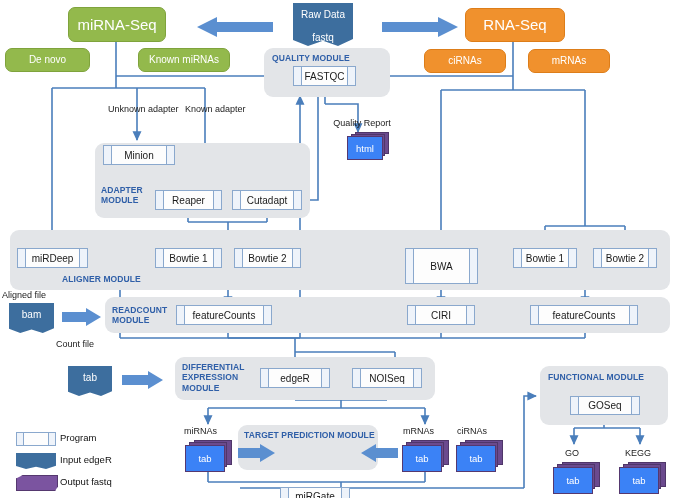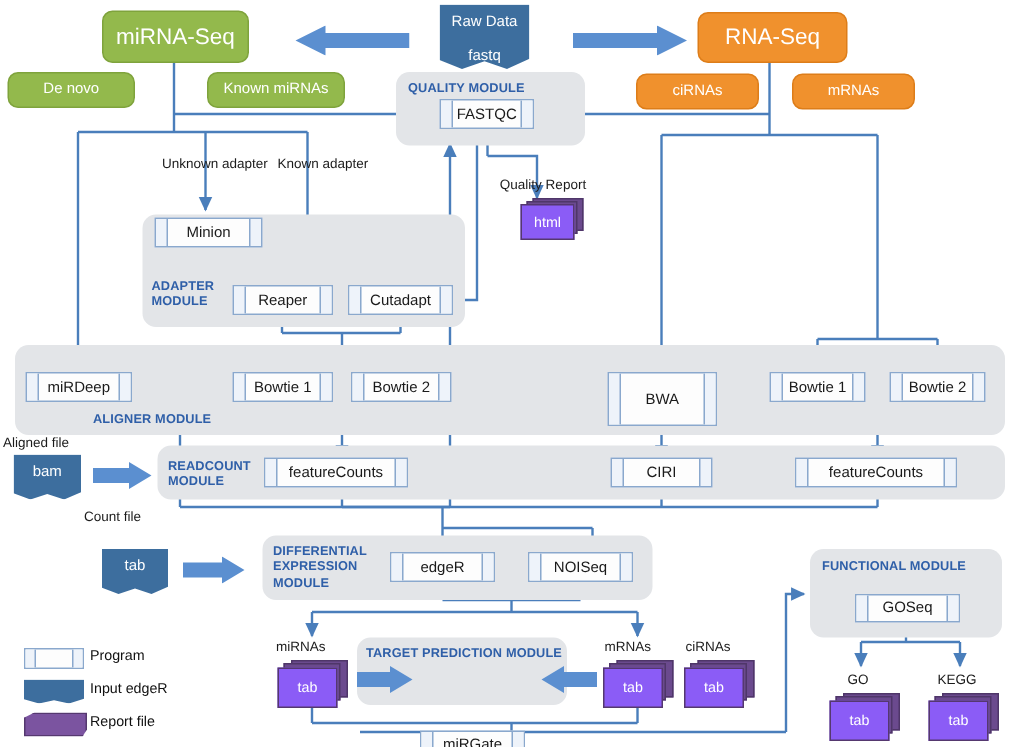--- a/index.html
+++ b/index.html
@@ -34,21 +34,21 @@
   .infile{position:absolute;background:#3d6e9e;
           clip-path:polygon(0 0,100% 0,100% 84%,75% 100%,50% 88%,25% 100%,0 86%);
           display:flex;align-items:flex-start;justify-content:center;
           color:#fff;font-size:10px;box-sizing:border-box;}
   .infile span{display:block;width:100%;text-align:center;line-height:1.15;}
 
   
   .outfile{position:absolute;}
   .outfile i{position:absolute;display:block;background:#6b4a8e;border:1px solid #4f3669;
              box-sizing:border-box;}
-  .outfile .front{background:#8b5cf6;border:1px solid #55386f;display:flex;
+  .outfile .front{background:#3b82f6;border:1px solid #55386f;display:flex;
                   align-items:center;justify-content:center;color:#fff;font-size:9.5px;}
 
   
   .cap-txt{position:absolute;font-size:9px;color:#1b1b1b;white-space:nowrap;}
   .cap-txt.c{text-align:center;}
 
   
   .fatarrow{position:absolute;}
 
   
@@ -375,17 +375,17 @@
         <span class="cap r"></span>
       </span>
       <span class="lbl">Program</span>
     </div>
     <div class="legrow">
       <span class="leginp"></span>
       <span class="lbl">Input edgeR</span>
     </div>
     <div class="legrow">
       <span class="legout"></span>
-      <span class="lbl">Report file</span>
+      <span class="lbl">Output fastq</span>
     </div>
   </div>
 
 </div>
 
 </body></html>

